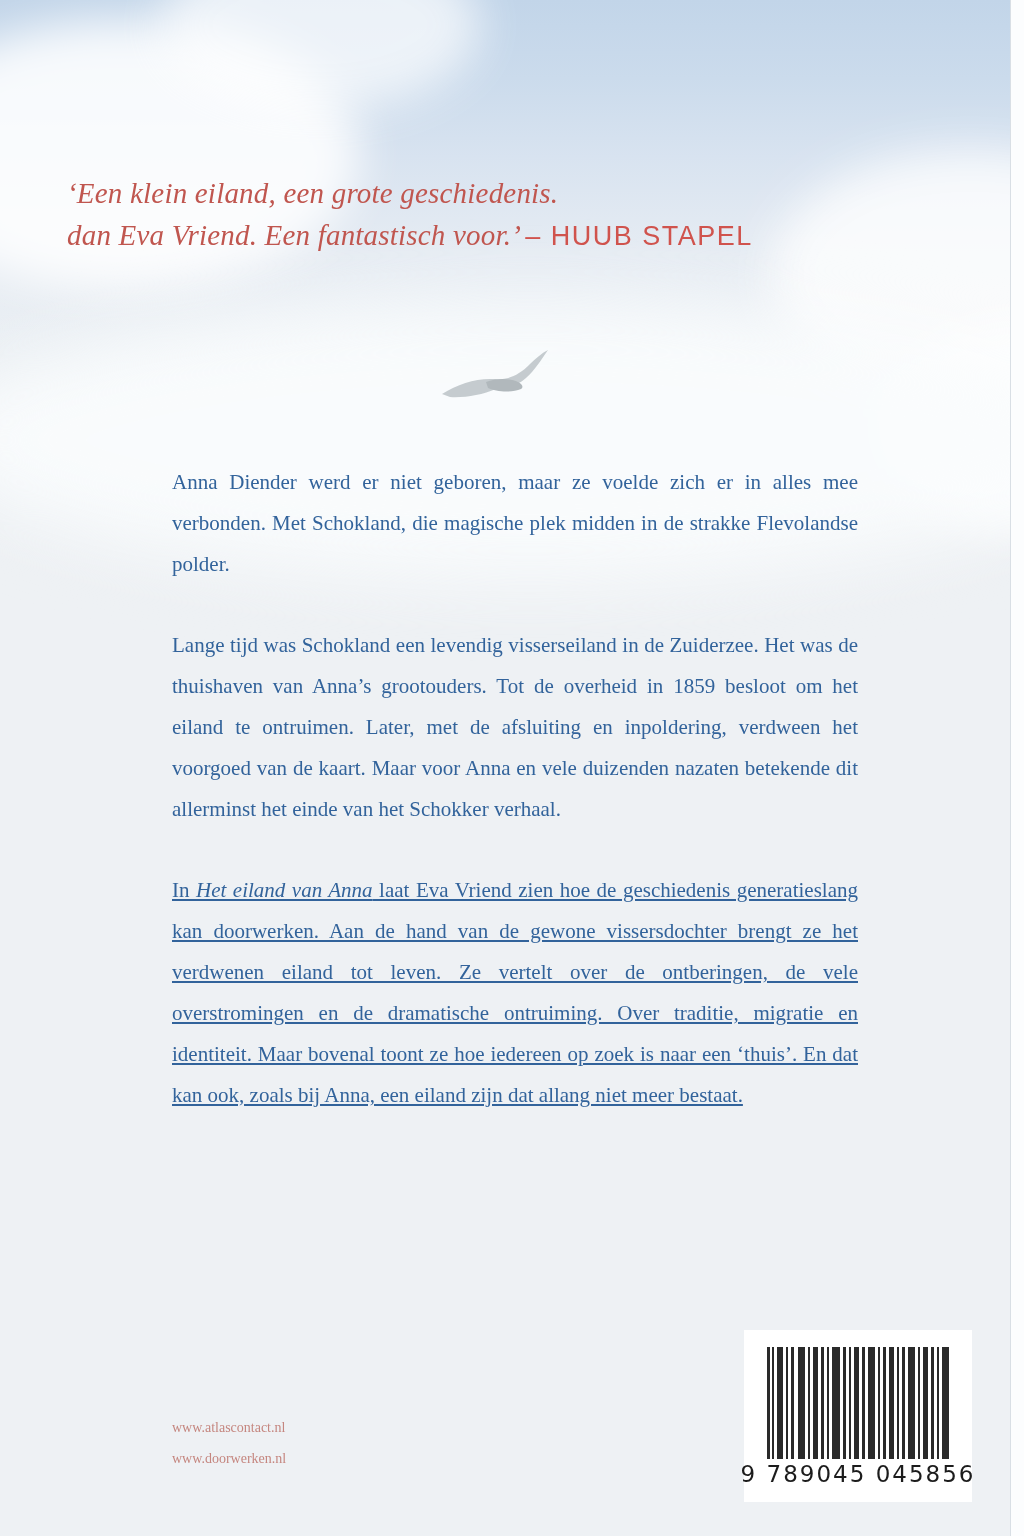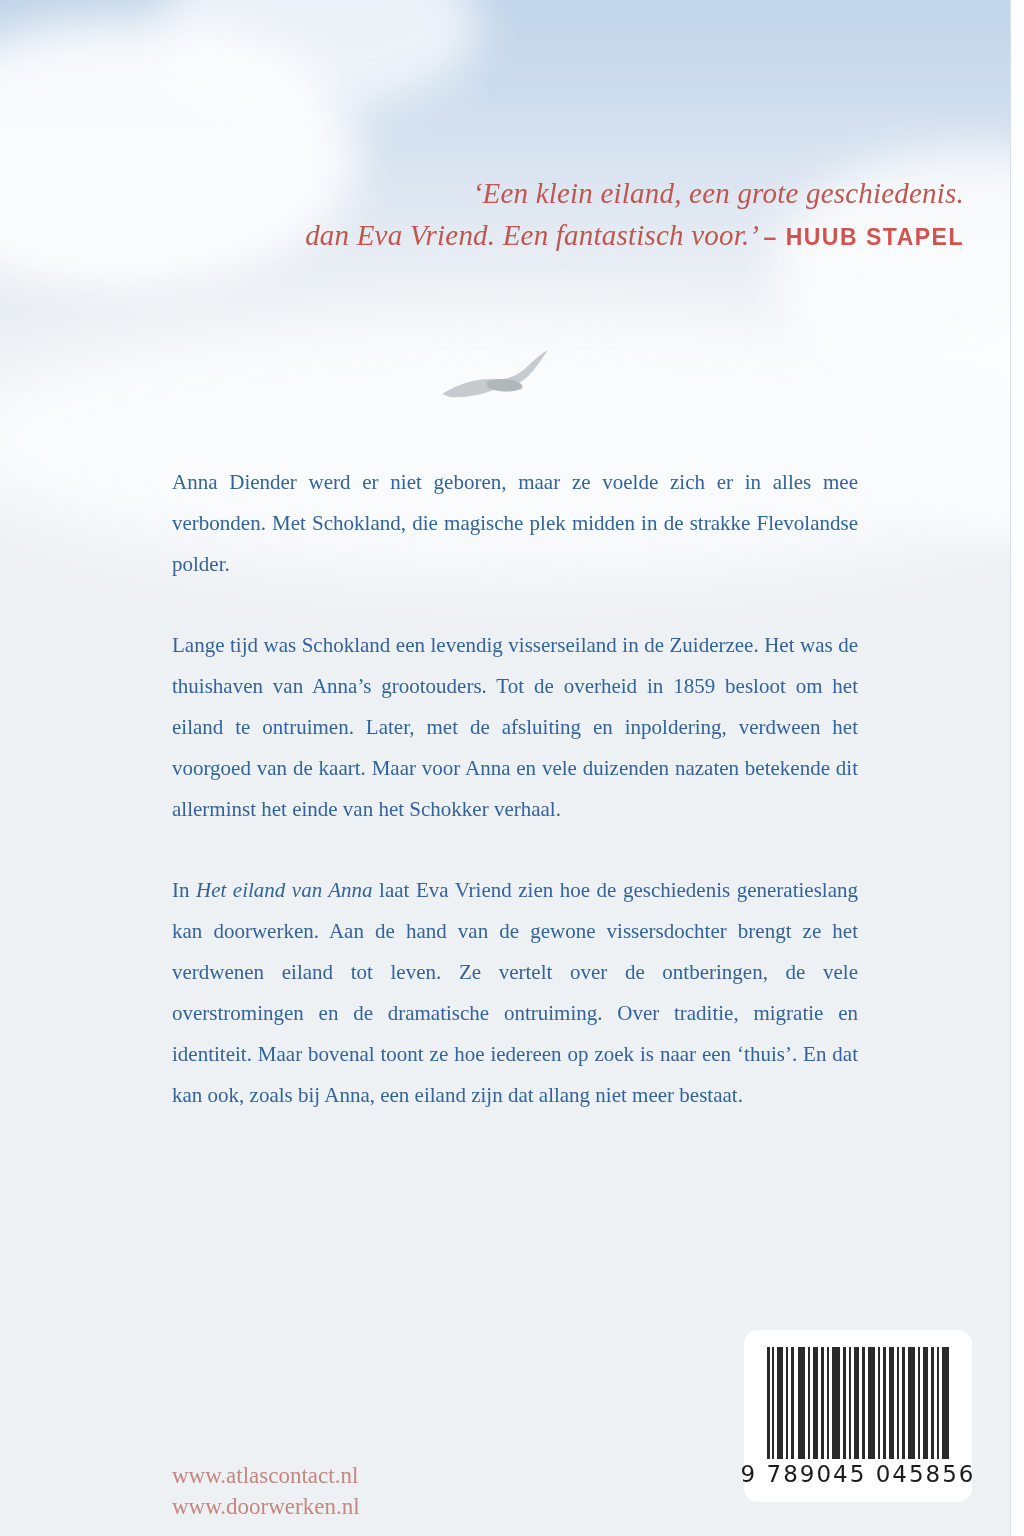--- a/index.html
+++ b/index.html
@@ -31,62 +31,62 @@
   .cloud.c3{left:770px;top:150px;width:400px;height:250px;opacity:.9;}
   .cloud.c4{left:880px;top:320px;width:300px;height:210px;}
   .cloud.c5{left:-60px;top:300px;width:1180px;height:280px;filter:blur(34px);background:rgba(250,252,253,0.92);}
   
   .edge-strip{
     position:absolute;top:0;right:0;bottom:0;width:13px;
     background:#fcfdfe;border-left:1px solid #d9dfe5;
   }
   
   .quote{
-    position:absolute;top:172px;left:60px;width:904px;
-    text-align:right;
+    position:absolute;top:172px;left:67px;width:904px;
+    text-align:left;
     font-style:italic;
     font-size:29px;line-height:42px;
     color:#c0564f;
     letter-spacing:.2px;
   }
   .quote .attr{
     font-family:"Liberation Sans", sans-serif;
-    font-style:normal;font-weight:700;
-    font-size:23px;letter-spacing:1.5px;
+    font-style:normal;font-weight:400;
+    font-size:27px;letter-spacing:1.5px;
     color:#d0534d;
     white-space:nowrap;
     margin-top:11px;
   }
   
   .bird{
     position:absolute;left:438px;top:348px;width:122px;height:62px;
     opacity:.75;
   }
   
   .blurb{
     position:absolute;top:462px;left:172px;width:686px;
     font-size:21px;line-height:41px;
     color:#32639b;
     text-align:justify;
   }
   .blurb p{margin:0 0 40px 0;}
-  .blurb p:last-child{margin-bottom:16px;}
+  .blurb p:last-child{margin-bottom:16px;text-decoration:underline;}
   .blurb i{font-style:italic;}
   
   .links{
-    position:absolute;left:172px;top:1460px;
-    font-size:23px;line-height:31px;
+    position:absolute;left:172px;top:1412px;
+    font-size:14px;line-height:31px;
     color:#c5867f;
   }
   .links div{white-space:nowrap;}
   .barcode-box{
     position:absolute;left:744px;top:1330px;width:228px;height:172px;
     background:#ffffff;
     display:flex;flex-direction:column;align-items:center;
-    box-sizing:border-box;padding-top:17px;border-radius:14px;
+    box-sizing:border-box;padding-top:17px;
   }
   .barcode-bars{width:182px;height:112px;display:block;}
   .barcode-number{
     font-family:"DejaVu Sans", "Liberation Sans", sans-serif;
     font-size:23px;font-weight:500;color:#1c1c1c;
     letter-spacing:2px;margin-top:2px;white-space:nowrap;
   }
 </style>
 </head>
 <body>

